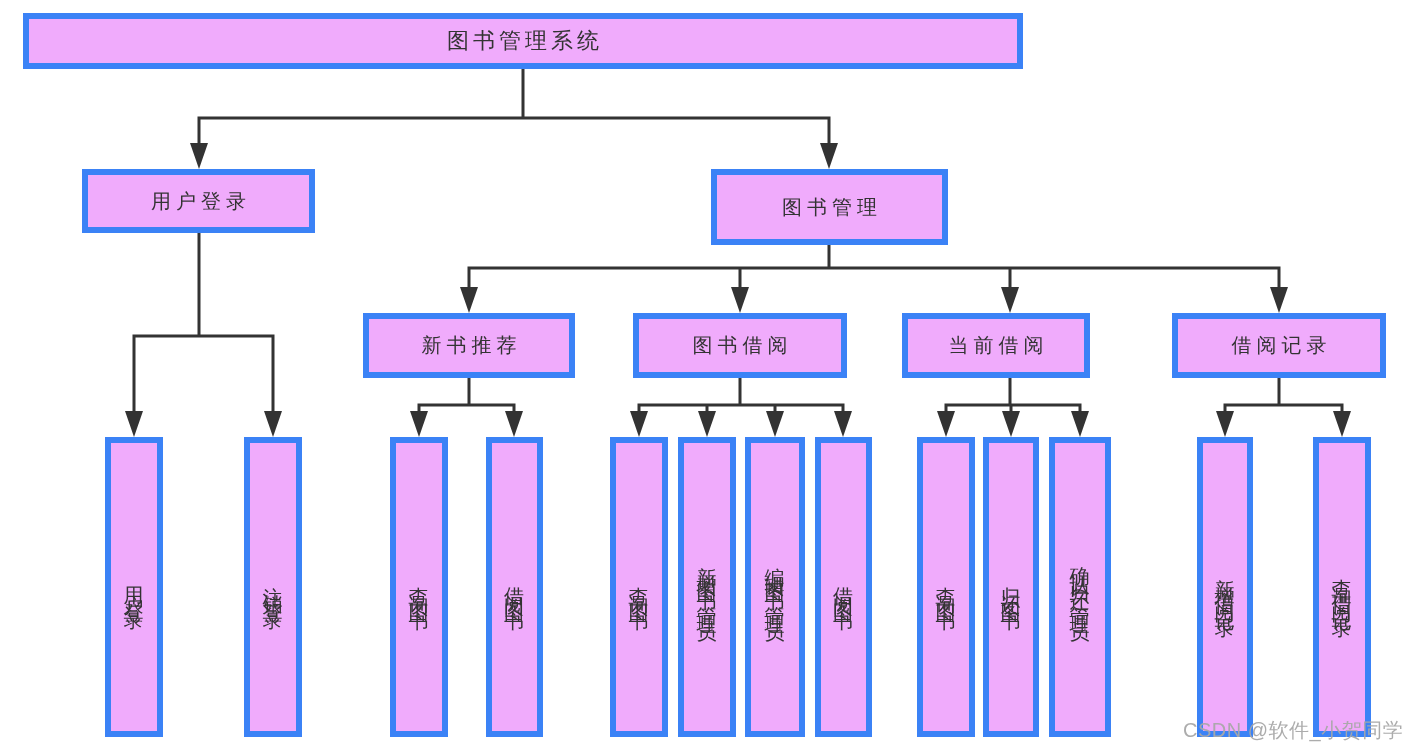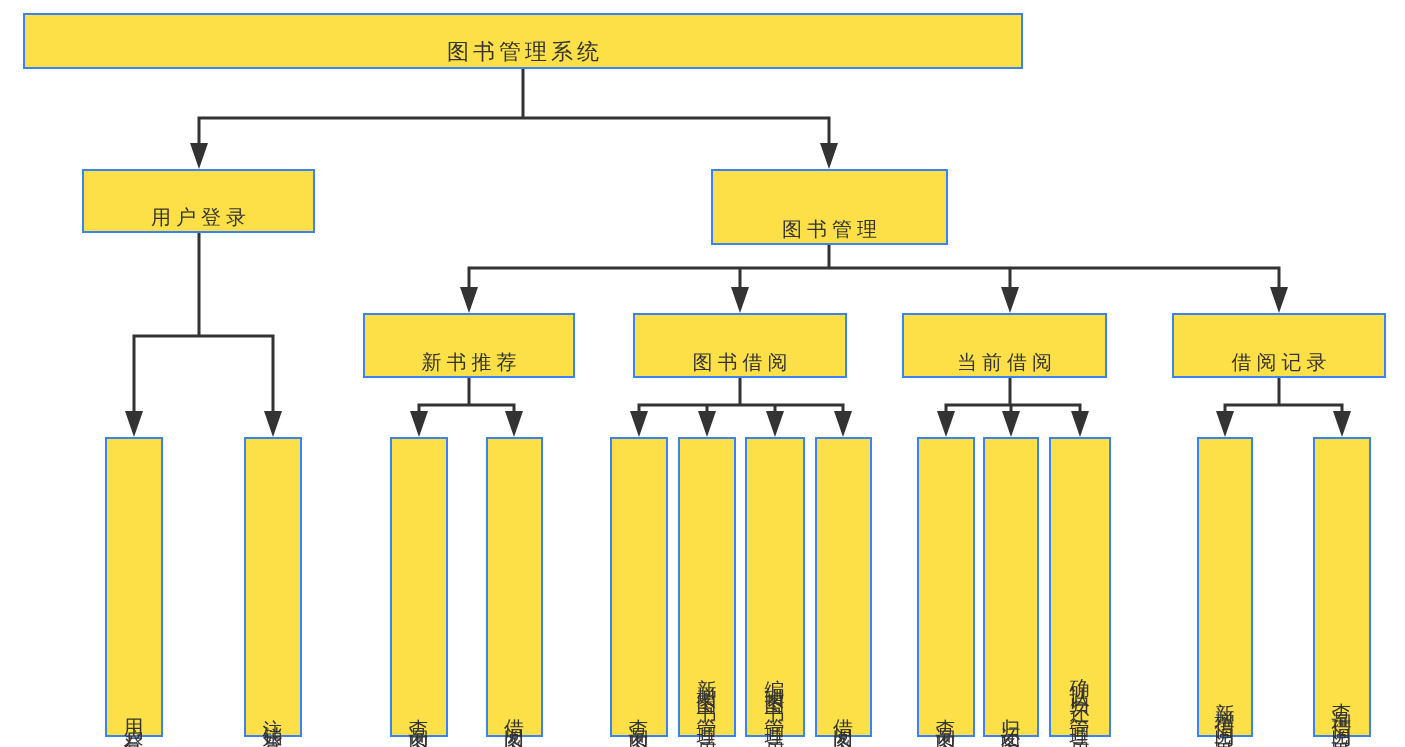--- a/index.html
+++ b/index.html
@@ -20,24 +20,24 @@
     position: absolute;
     left: 0;
     top: 0;
     width: 1405px;
     height: 747px;
     z-index: 1;
   }
   .node {
     position: absolute;
     box-sizing: border-box;
-    border: 2px solid #3b82f6;
-    background: #fde047;
+    border: 6px solid #3b82f6;
+    background: #f0abfc;
     display: flex;
-    align-items: flex-end;
+    align-items: center;
     justify-content: center;
     z-index: 2;
   }
   .hnode span {
     font-size: 20px;
     letter-spacing: 5px;
     text-indent: 5px;
     color: #333333;
     white-space: nowrap;
   }
@@ -130,21 +130,21 @@
   <div class="node hnode" style="left:711px; top:169px; width:237px; height:76px;">
     <span>图书管理</span>
   </div>
 
   <div class="node hnode" style="left:363px; top:313px; width:212px; height:65px;">
     <span>新书推荐</span>
   </div>
   <div class="node hnode" style="left:633px; top:313px; width:214px; height:65px;">
     <span>图书借阅</span>
   </div>
-  <div class="node hnode" style="left:902px; top:313px; width:205px; height:65px;">
+  <div class="node hnode" style="left:902px; top:313px; width:188px; height:65px;">
     <span>当前借阅</span>
   </div>
   <div class="node hnode" style="left:1172px; top:313px; width:214px; height:65px;">
     <span>借阅记录</span>
   </div>
 
   <div class="node vnode" style="left:105px; top:437px; width:58px; height:300px;">
     <span>用户登录</span>
   </div>
   <div class="node vnode" style="left:244px; top:437px; width:58px; height:300px;">
@@ -181,14 +181,15 @@
     <span>确认归还（管理员）</span>
   </div>
 
   <div class="node vnode" style="left:1197px; top:437px; width:56px; height:300px;">
     <span>新增借阅记录</span>
   </div>
   <div class="node vnode" style="left:1313px; top:437px; width:58px; height:300px;">
     <span>查询借阅记录</span>
   </div>
 
+  <div class="watermark">CSDN @软件_小贺同学</div>
 
 </div>
 
 </body></html>

